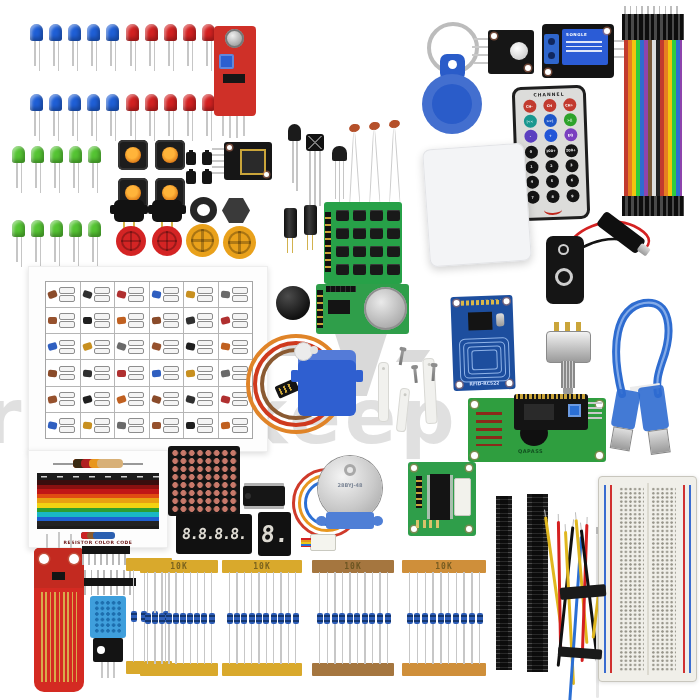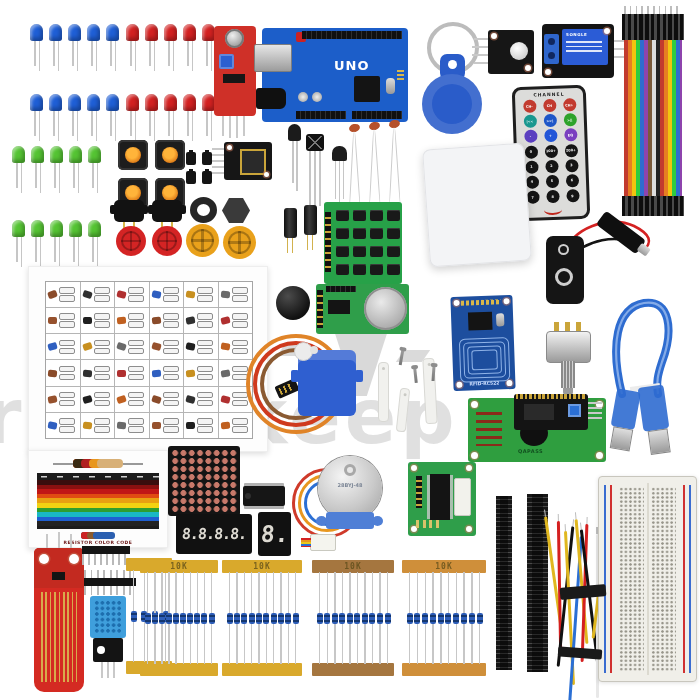--- a/index.html
+++ b/index.html
@@ -242,34 +242,20 @@
   <div class="abs" style="left:214px;top:26px;width:42px;height:90px;background:#cf3028;border-radius:4px">
     <div class="abs" style="left:11px;top:3px;width:19px;height:19px;border-radius:50%;background:radial-gradient(circle at 40% 35%,#efefef,#9a9a9a 70%);box-shadow:inset 0 0 0 2px #777"></div>
     <div class="abs" style="left:5px;top:28px;width:15px;height:15px;background:#2b5fd0;border-radius:2px;box-shadow:inset 0 0 0 2px rgba(255,255,255,.25)"></div>
     <div class="abs" style="left:9px;top:48px;width:22px;height:9px;background:#161616"></div>
     <div class="abs" style="left:8px;top:90px;width:1.5px;height:20px;background:#c9c9c9"></div>
     <div class="abs" style="left:15px;top:90px;width:1.5px;height:22px;background:#c9c9c9"></div>
     <div class="abs" style="left:22px;top:90px;width:1.5px;height:22px;background:#c9c9c9"></div>
     <div class="abs" style="left:29px;top:90px;width:1.5px;height:20px;background:#c9c9c9"></div>
   </div>
 
-  <div class="abs" style="left:262px;top:28px;width:146px;height:94px;background:#1c5ec9;border-radius:4px">
-    <div class="abs" style="left:-8px;top:16px;width:36px;height:26px;background:linear-gradient(#e6e6e6,#9c9c9c);border:1px solid #7e7e7e;border-radius:2px"></div>
-    <div class="abs" style="left:-6px;top:60px;width:30px;height:21px;background:#101010;border-radius:3px 6px 6px 3px"></div>
-    <div class="abs" style="left:34px;top:4px;width:10px;height:10px;background:#c22;border-radius:2px"></div>
-    <div class="abs" style="left:40px;top:3px;width:100px;height:8px;background:repeating-linear-gradient(90deg,#101010 0 4px,#2e2e2e 4px 5px)"></div>
-    <div class="abs" style="left:34px;top:83px;width:50px;height:8px;background:repeating-linear-gradient(90deg,#101010 0 4px,#2e2e2e 4px 5px)"></div>
-    <div class="abs" style="left:90px;top:83px;width:50px;height:8px;background:repeating-linear-gradient(90deg,#101010 0 4px,#2e2e2e 4px 5px)"></div>
-    <div class="txt" style="left:72px;top:30px;font-size:13px;letter-spacing:1px">UNO</div>
-    <div class="abs" style="left:92px;top:48px;width:26px;height:26px;background:#141414;border-radius:2px"></div>
-    <div class="abs" style="left:124px;top:50px;width:9px;height:16px;background:linear-gradient(#ddd,#999);border-radius:4px"></div>
-    <div class="abs" style="left:36px;top:64px;width:10px;height:10px;border-radius:50%;background:radial-gradient(#eee,#999)"></div>
-    <div class="abs" style="left:50px;top:64px;width:10px;height:10px;border-radius:50%;background:radial-gradient(#eee,#999)"></div>
-    <div class="abs" style="left:135px;top:42px;width:7px;height:11px;background:repeating-linear-gradient(180deg,#d9b84a 0 2.4px,#1c5ec9 2.4px 3.8px)"></div>
-  </div>
 
   <div class="abs" style="left:420px;top:22px;width:64px;height:112px">
     <div class="abs" style="left:7px;top:0;width:44px;height:44px;border:4px solid #bcbcbc;border-radius:50%"></div>
     <div class="abs" style="left:20px;top:32px;width:25px;height:26px;background:#2a5cc9;border-radius:7px"></div>
     <div class="abs" style="left:28px;top:38px;width:9px;height:9px;background:#fff;border-radius:50%"></div>
     <div class="abs" style="left:2px;top:52px;width:60px;height:60px;background:#2a5cc9;border-radius:50%;box-shadow:inset 0 0 0 10px rgba(255,255,255,.12)"></div>
   </div>
 
   <div class="abs" style="left:488px;top:30px;width:46px;height:44px;background:#161616;border-radius:3px">
     <div class="abs" style="left:22px;top:12px;width:18px;height:18px;border-radius:50%;background:radial-gradient(circle at 40% 35%,#fff,#cfcfcf 75%)"></div>

